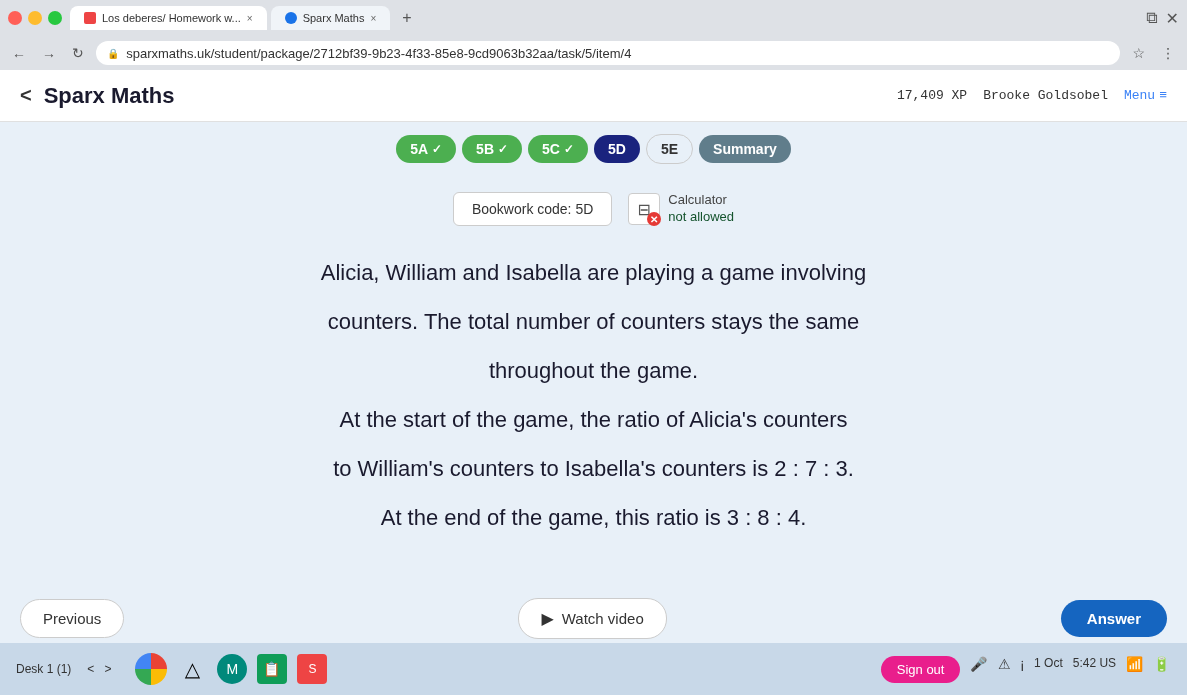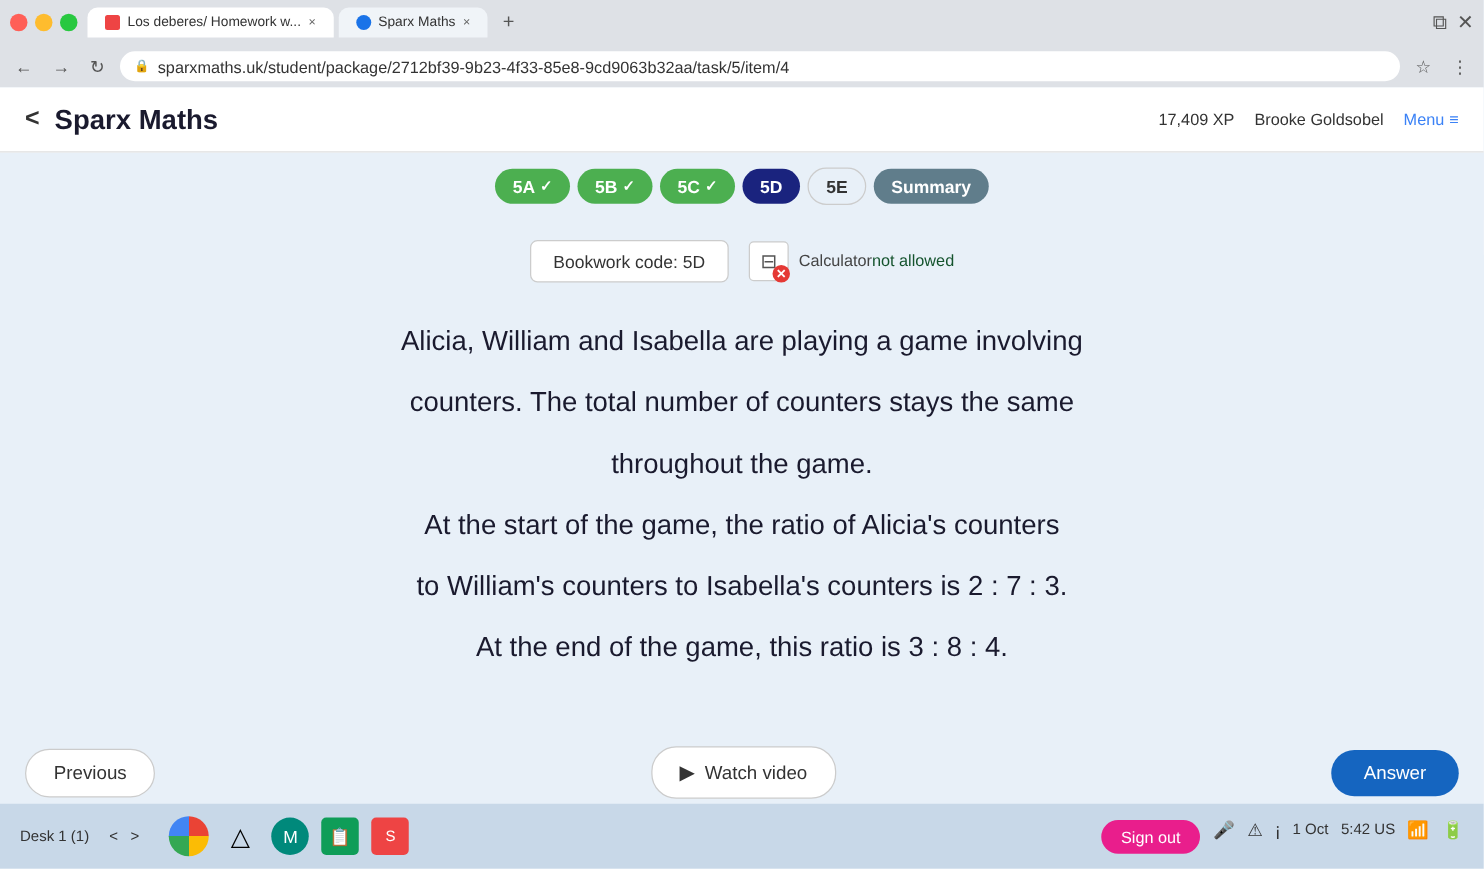--- a/index.html
+++ b/index.html
@@ -88,20 +88,21 @@
     .sparx-logo {
       font-size: 22px;
       font-weight: bold;
       color: #1a1a2e;
     }
     .header-right {
       margin-left: auto;
       display: flex;
       align-items: center;
       gap: 16px;
+      font-family: Liberation Mono, monospace;
     }
     .xp-info { font-size: 13px; color: #333; font-weight: 500; }
     .user-name { font-size: 13px; color: #333; font-weight: 500; }
     .menu-btn {
       font-size: 13px;
       color: #3b82f6;
       cursor: pointer;
       display: flex;
       align-items: center;
       gap: 4px;
@@ -176,21 +177,21 @@
       height: 14px;
       background: #e53935;
       border-radius: 50%;
       color: white;
       font-size: 10px;
       display: flex;
       align-items: center;
       justify-content: center;
       font-weight: bold;
     }
-    .calc-text { display: flex; line-height: 1.3; }
+    .calc-text { display: flex; flex-direction: column; line-height: 1.3; }
     .calc-text span:first-child { font-size: 13px; color: #444; }
     .calc-text span:last-child { font-size: 13px; color: #14532d; }
 
     
     .question-area {
       text-align: center;
       padding: 10px 60px;
       font-size: 22px;
       color: #1a1a2e;
       line-height: 1.5;
@@ -231,21 +232,21 @@
     }
     .play-icon { color: #333; font-size: 16px; }
     .answer-btn {
       background: #1565c0;
       color: #fff;
       border: none;
       border-radius: 20px;
       padding: 10px 26px;
       font-size: 15px;
       cursor: pointer;
-      font-weight: 400;
+      font-weight: 700;
     }
 
     
     .taskbar {
       position: absolute;
       bottom: 0;
       left: 0;
       right: 0;
       height: 52px;
       background: #c8d8e8;

